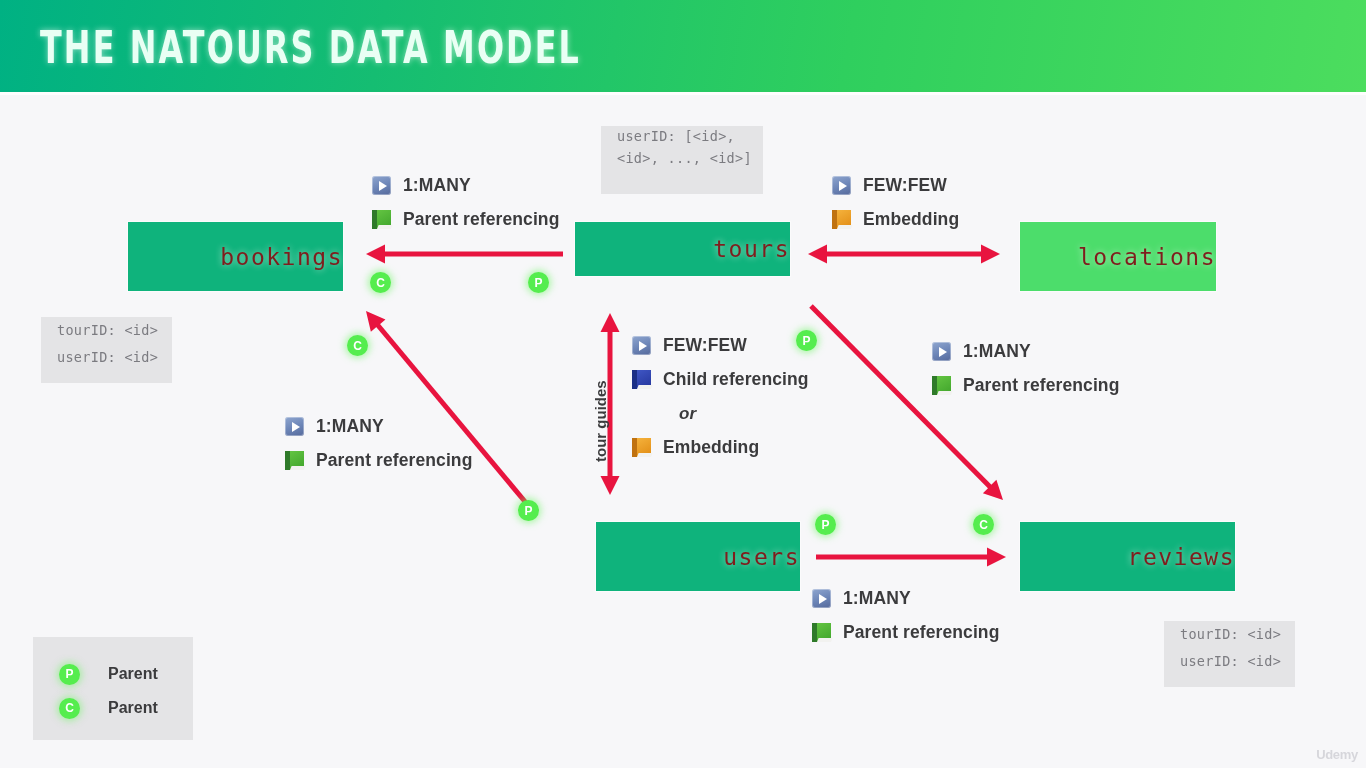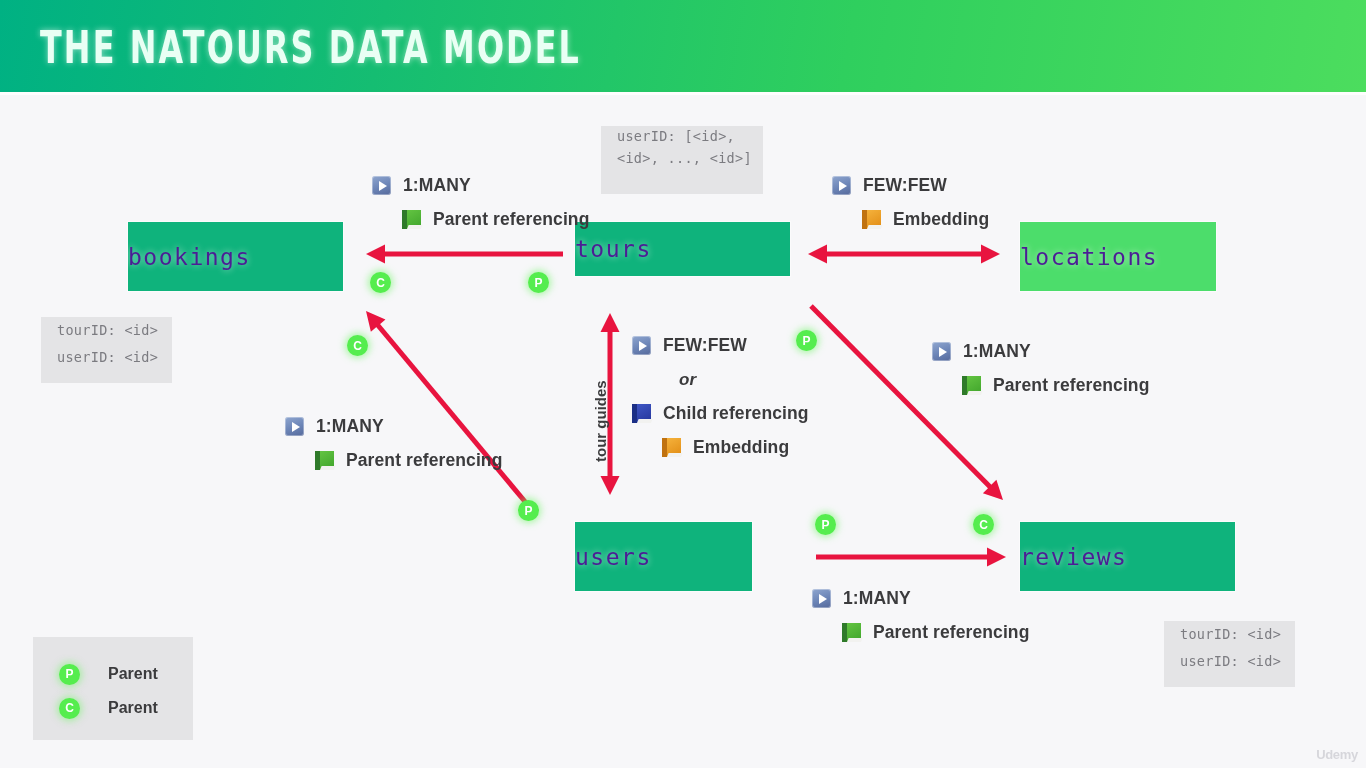--- a/index.html
+++ b/index.html
@@ -47,22 +47,22 @@
     left: 0; top: 92px;
     width: 1366px; height: 3px;
     background: rgba(255,255,255,0.85);
   }
 
   
   .entity {
     position: absolute;
     display: flex;
     align-items: center;
-    justify-content: flex-start;
-    color: #4c1d95;
+    justify-content: flex-end;
+    color: #7f1d1d;
     font-family: "DejaVu Sans Mono", monospace;
     font-size: 23px;
     letter-spacing: 1.5px;
     text-shadow: 0 0 7px rgba(255,255,255,0.65);
     box-shadow: 0 0 0 1px rgba(255,255,255,0.5);
   }
 
   
   .code-box {
     position: absolute;
@@ -81,21 +81,21 @@
   .annot {
     position: absolute;
     white-space: nowrap;
   }
   .annot-row {
     display: flex;
     align-items: center;
     height: 27px;
     margin-bottom: 7px;
   }
-  .annot-row:last-child { margin-bottom: 0; margin-left: 30px; }
+  .annot-row:last-child { margin-bottom: 0; }
   .annot-label {
     font-size: 17.5px;
     color: #3b3b3d;
     font-weight: 600;
     letter-spacing: 0.1px;
   }
   .annot-row.italic-row { justify-content: flex-start; padding-left: 47px; }
   .annot-label.italic {
     font-style: italic;
     font-weight: 700;
@@ -268,21 +268,21 @@
   <div id="entity-host">
       <div class="entity" style="left: 128px; top: 222px; width: 215px; height: 69px; background: rgb(15, 179, 124);">
         <span>bookings</span>
       </div>
       <div class="entity" style="left: 575px; top: 222px; width: 215px; height: 54px; background: rgb(15, 179, 124);">
         <span>tours</span>
       </div>
       <div class="entity" style="left: 1020px; top: 222px; width: 196px; height: 69px; background: rgb(76, 221, 107);">
         <span>locations</span>
       </div>
-      <div class="entity" style="left: 575px; top: 522px; width: 177px; height: 69px; background: rgb(15, 179, 124);">
+      <div class="entity" style="left: 596px; top: 522px; width: 204px; height: 69px; background: rgb(15, 179, 124);">
         <span>users</span>
       </div>
       <div class="entity" style="left: 1020px; top: 522px; width: 215px; height: 69px; background: rgb(15, 179, 124);">
         <span>reviews</span>
       </div>
     </div>
 
   <div id="code-host">
       <div class="code-box" style="left: 601px; top: 126px; width: 162px; height: 68px;">userID: [&lt;id&gt;,
 &lt;id&gt;, ..., &lt;id&gt;]</div>
@@ -319,30 +319,30 @@
             <span class="page"></span>
           </span>
           <span class="annot-label">Embedding</span>
         </div>
       </div>
       <div class="annot" style="left: 632px; top: 332px;">
         <div class="annot-row">
           <span class="ico ico-play"></span>
           <span class="annot-label">FEW:FEW</span>
         </div>
+        <div class="annot-row">
+          <span class="ico ico-book book-blue">
+            <span class="spine"></span>
+            <span class="cover"></span>
+            <span class="page"></span>
+          </span>
+          <span class="annot-label">Child referencing</span>
+        </div>
         <div class="annot-row italic-row">
           <span class="annot-label italic">or</span>
-        </div>
-        <div class="annot-row">
-          <span class="ico ico-book book-blue">
-            <span class="spine"></span>
-            <span class="cover"></span>
-            <span class="page"></span>
-          </span>
-          <span class="annot-label">Child referencing</span>
         </div>
         <div class="annot-row">
           <span class="ico ico-book book-orange">
             <span class="spine"></span>
             <span class="cover"></span>
             <span class="page"></span>
           </span>
           <span class="annot-label">Embedding</span>
         </div>
       </div>

